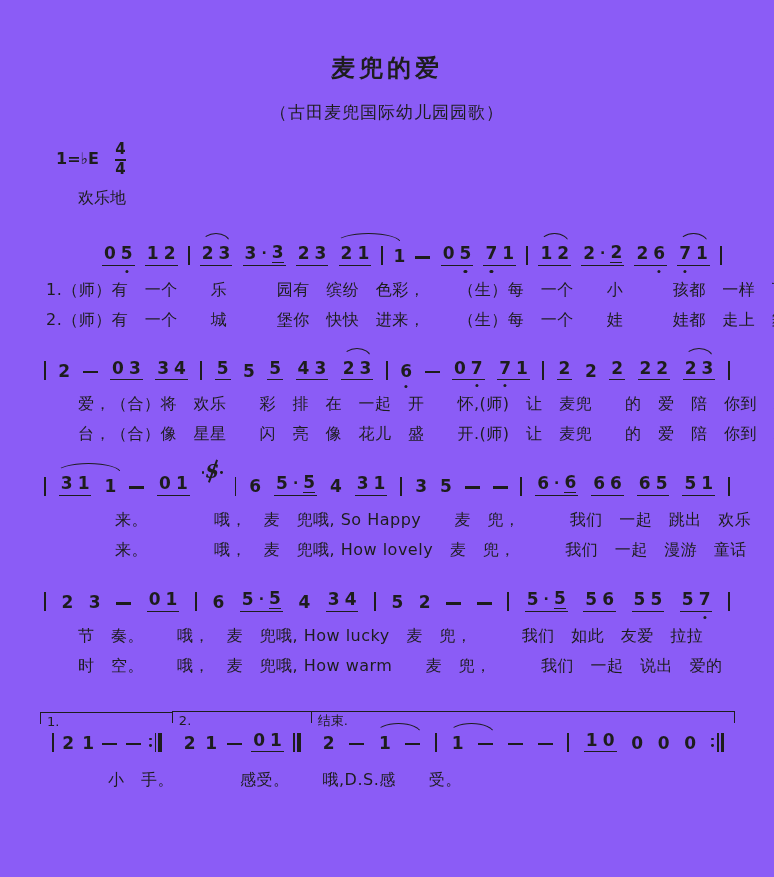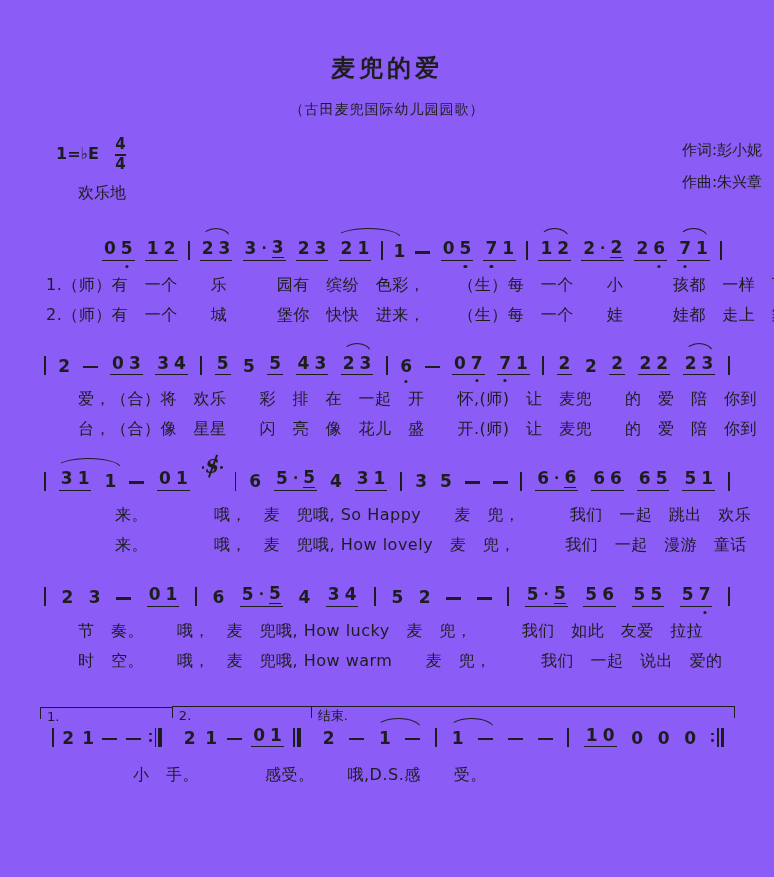--- a/index.html
+++ b/index.html
@@ -1,19 +1,19 @@
 <!DOCTYPE html>
 <html><head>
 <meta charset="utf-8">
 <style>
   html,body{margin:0;padding:0;background:#f6f6f6;}
   .sheet{width:774px;height:877px;margin:0 auto;background:#8b5cf6;overflow:hidden;box-sizing:border-box;
          color:#1d1d1d;font-family:"DejaVu Sans",sans-serif;}
   .title{text-align:center;font-size:24px;font-weight:700;letter-spacing:4px;margin:52px 0 0;}
-  .subtitle{text-align:center;font-size:14px;margin-top:17px;letter-spacing:1px;}
+  .subtitle{text-align:center;font-size:17px;margin-top:17px;letter-spacing:1px;}
   .meta{display:flex;justify-content:space-between;align-items:flex-start;padding:0 10px 0 56px;margin-top:16px;}
   .keyrow{display:flex;align-items:center;font-weight:700;font-size:16px;}
   .tsig{display:inline-flex;flex-direction:column;align-items:center;margin-left:16px;font-size:15px;line-height:1.05;transform:translateY(2px);}
   .tline{width:11px;height:1.5px;background:#1d1d1d;margin:1.5px 0;}
   .tempo{margin:12px 0 0 22px;font-size:16px;}
   .credits{font-size:15px;line-height:2.1;padding-right:2px;}
   
   .music-line{display:flex;justify-content:space-between;align-items:flex-end;padding:0 44px;margin-top:28px;
               font-weight:700;font-size:17px;}
   .ln-m1{margin-top:34px;padding-left:102px;padding-right:52px;}
@@ -50,45 +50,41 @@
   .vlabel{position:absolute;top:3px;left:7px;font-size:13px;font-weight:400;line-height:1;}
   .v1{width:19%;}
   .v2{width:20%;}
   .v3{flex:1;gap:8px;}
   
   .lyric-line{white-space:pre;font-size:16px;margin-top:14px;letter-spacing:0.5px;}
   .ln-ly1,.ln-ly2{padding-left:46px;}
   .ln-ly2,.ln-ly4,.ln-ly6,.ln-ly8{margin-top:9px;}
   .ln-ly3,.ln-ly4,.ln-ly7,.ln-ly8{padding-left:78px;}
   .ln-ly5,.ln-ly6{padding-left:115px;}
-  .ln-ly9{padding-left:108px;margin-top:18px;margin-left:25px;}
+  .ln-ly9{padding-left:108px;margin-top:18px;}
 </style>
 </head>
 <body>
 
 <div class="sheet">
   <h1 class="title">麦兜的爱</h1>
   <div class="subtitle">（古田麦兜国际幼儿园园歌）</div>
 
   <div class="meta">
     <div class="keyblock">
       <div class="keyrow">
         <span>1=♭E</span>
         <span class="tsig">
           <span>4</span>
           <span class="tline"></span>
           <span>4</span>
         </span>
       </div>
       <div class="tempo">欢乐地</div>
     </div>
-    <div class="credits">
-      <div>作词:彭小妮</div>
-      <div>作曲:朱兴章</div>
-    </div>
   </div>
 
   <div id="score">
       <div class="music-line ln-m1">
         <span class="grp u1">
           <span class="n">0</span>
           <span class="n d">5</span>
         </span>
         <span class="grp u1">
           <span class="n">1</span>

